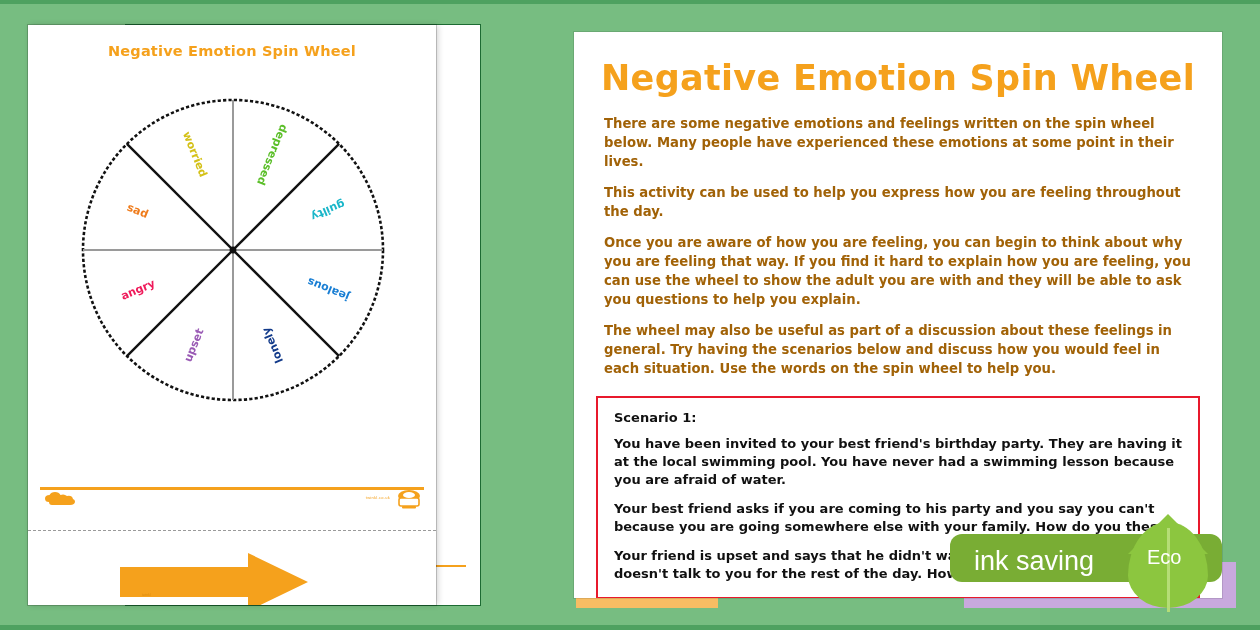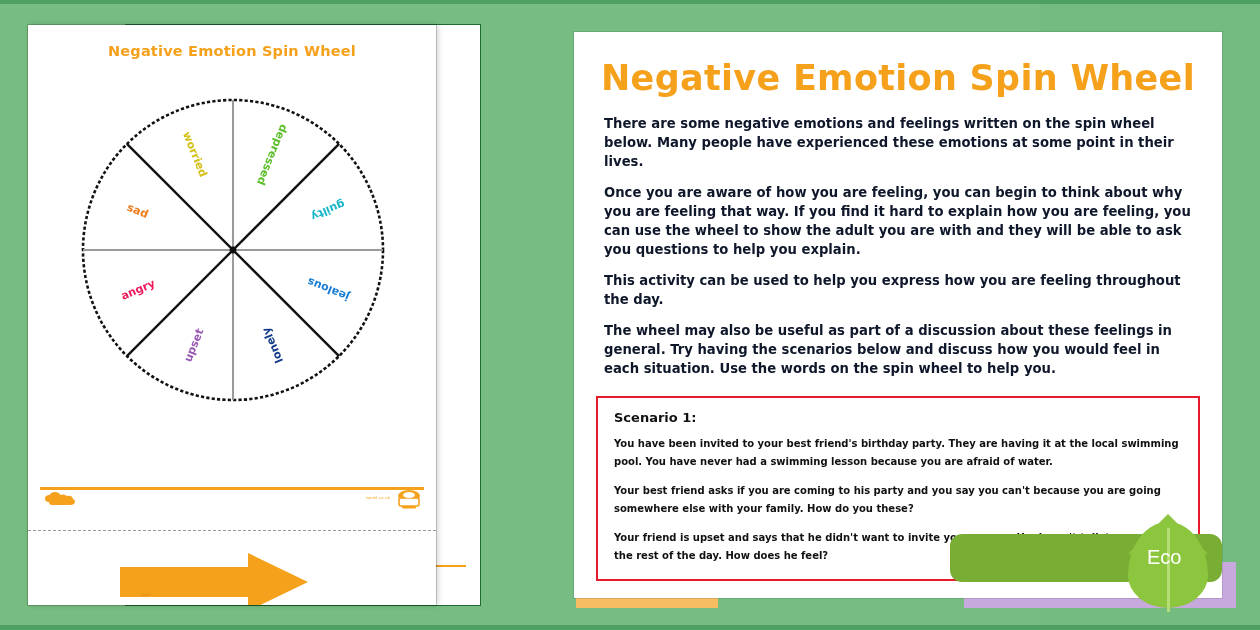--- a/index.html
+++ b/index.html
@@ -72,33 +72,33 @@
     background:#ffffff;box-shadow:0 0 0 1px rgba(0,0,0,.10);
     overflow:hidden;
   }
   .rt-title{
     margin:26px 0 0 0;text-align:center;color:#f5a11c;
     font-size:35px;font-weight:bold;font-family:"DejaVu Sans",sans-serif;
     letter-spacing:.3px;
   }
   .rt-body{padding:16px 30px 0 30px;}
   .rt-p{
-    color:#0f172a;font-size:13.2px;line-height:19px;margin:0 0 12px 0;
+    color:#a16207;font-size:13.2px;line-height:19px;margin:0 0 12px 0;
     font-family:"DejaVu Sans",sans-serif;font-weight:bold;
   }
   .scenario{
     margin:18px 22px 0 22px;border:2.4px solid #e8192c;background:#fff;
     padding:12px 16px 14px 16px;
   }
   .sc-head{
     color:#111;font-size:13px;font-weight:bold;margin:0 0 10px 0;
     font-family:"DejaVu Sans",sans-serif;
   }
   .sc-p{
-    color:#111;font-size:10px;line-height:18px;margin:0 0 11px 0;
+    color:#111;font-size:13px;line-height:18px;margin:0 0 11px 0;
     font-family:"DejaVu Sans",sans-serif;font-weight:bold;
   }
   .sc-p:last-child{margin-bottom:0;}
 
   
   .eco{position:absolute;left:950px;top:524px;width:300px;height:64px;}
   .eco-bar{
     position:absolute;left:0;top:10px;width:272px;height:48px;
     background:#79ad34;border-radius:12px;
   }
@@ -221,35 +221,36 @@
     <div class="deco deco-lilac" style="left:352px;top:332px;width:136px;height:122px;"></div>
     <div class="deco deco-orange" style="left:16px;top:428px;width:142px;height:158px;"></div>
     <div class="deco deco-lilac2" style="left:552px;top:540px;width:124px;height:46px;"></div>
     <div class="deco deco-lilac2" style="left:404px;top:560px;width:160px;height:26px;"></div>
 
     <div class="sheetR">
       <div class="rt-title">Negative Emotion Spin Wheel</div>
 
       <div class="rt-body">
         <p class="rt-p">There are some negative emotions and feelings written on the spin wheel below. Many people have experienced these emotions at some point in their lives.</p>
+        <p class="rt-p">This activity can be used to help you express how you are feeling throughout the day.</p>
         <p class="rt-p">Once you are aware of how you are feeling, you can begin to think about why you are feeling that way. If you find it hard to explain how you are feeling, you can use the wheel to show the adult you are with and they will be able to ask you questions to help you explain.</p>
-        <p class="rt-p">This activity can be used to help you express how you are feeling throughout the day.</p>
         <p class="rt-p">The wheel may also be useful as part of a discussion about these feelings in general. Try having the scenarios below and discuss how you would feel in each situation. Use the words on the spin wheel to help you.</p>
       </div>
 
       <div class="scenario">
         <p class="sc-head">Scenario 1:</p>
         <p class="sc-p">You have been invited to your best friend's birthday party. They are having it at the local swimming pool. You have never had a swimming lesson because you are afraid of water.</p>
         <p class="sc-p">Your best friend asks if you are coming to his party and you say you can't because you are going somewhere else with your family. How do you these?</p>
         <p class="sc-p">Your friend is upset and says that he didn't want to invite you anyway. He doesn't talk to you for the rest of the day. How does he feel?</p>
       </div>
     </div>
   </div>
 
   <div class="eco">
     <div class="eco-bar"></div>
     <div class="eco-leaf"></div>
     <div class="eco-leaf-tip"></div>
     <div class="eco-vein"></div>
+    <div class="eco-ink">ink saving</div>
     <div class="eco-eco">Eco</div>
   </div>
 
 </div>
 
 </body></html>

